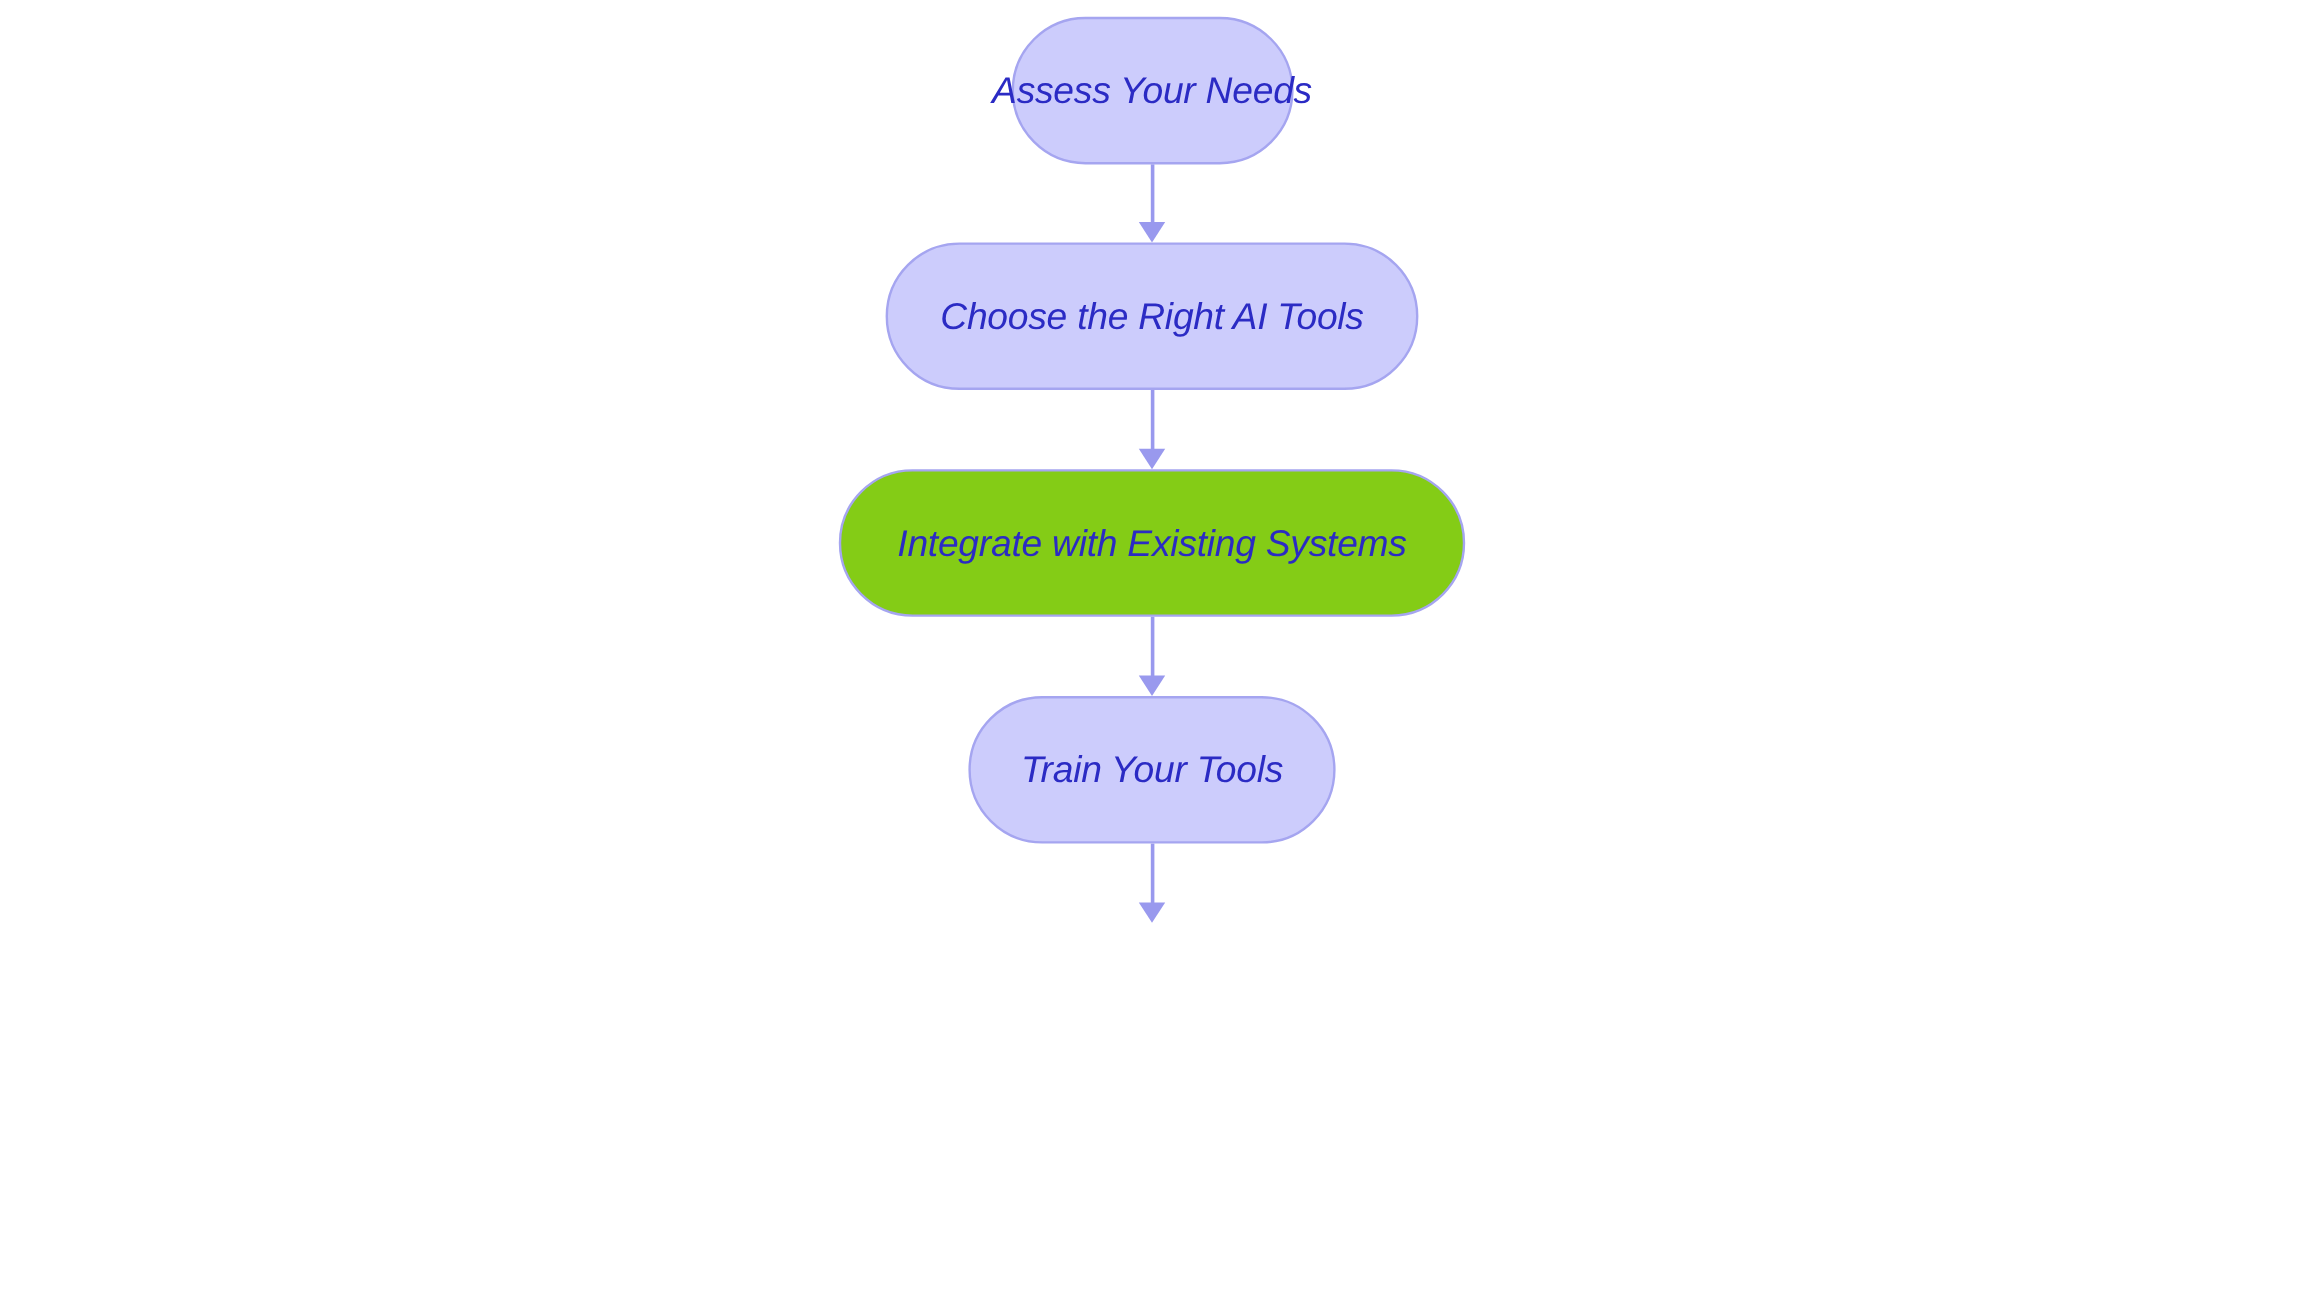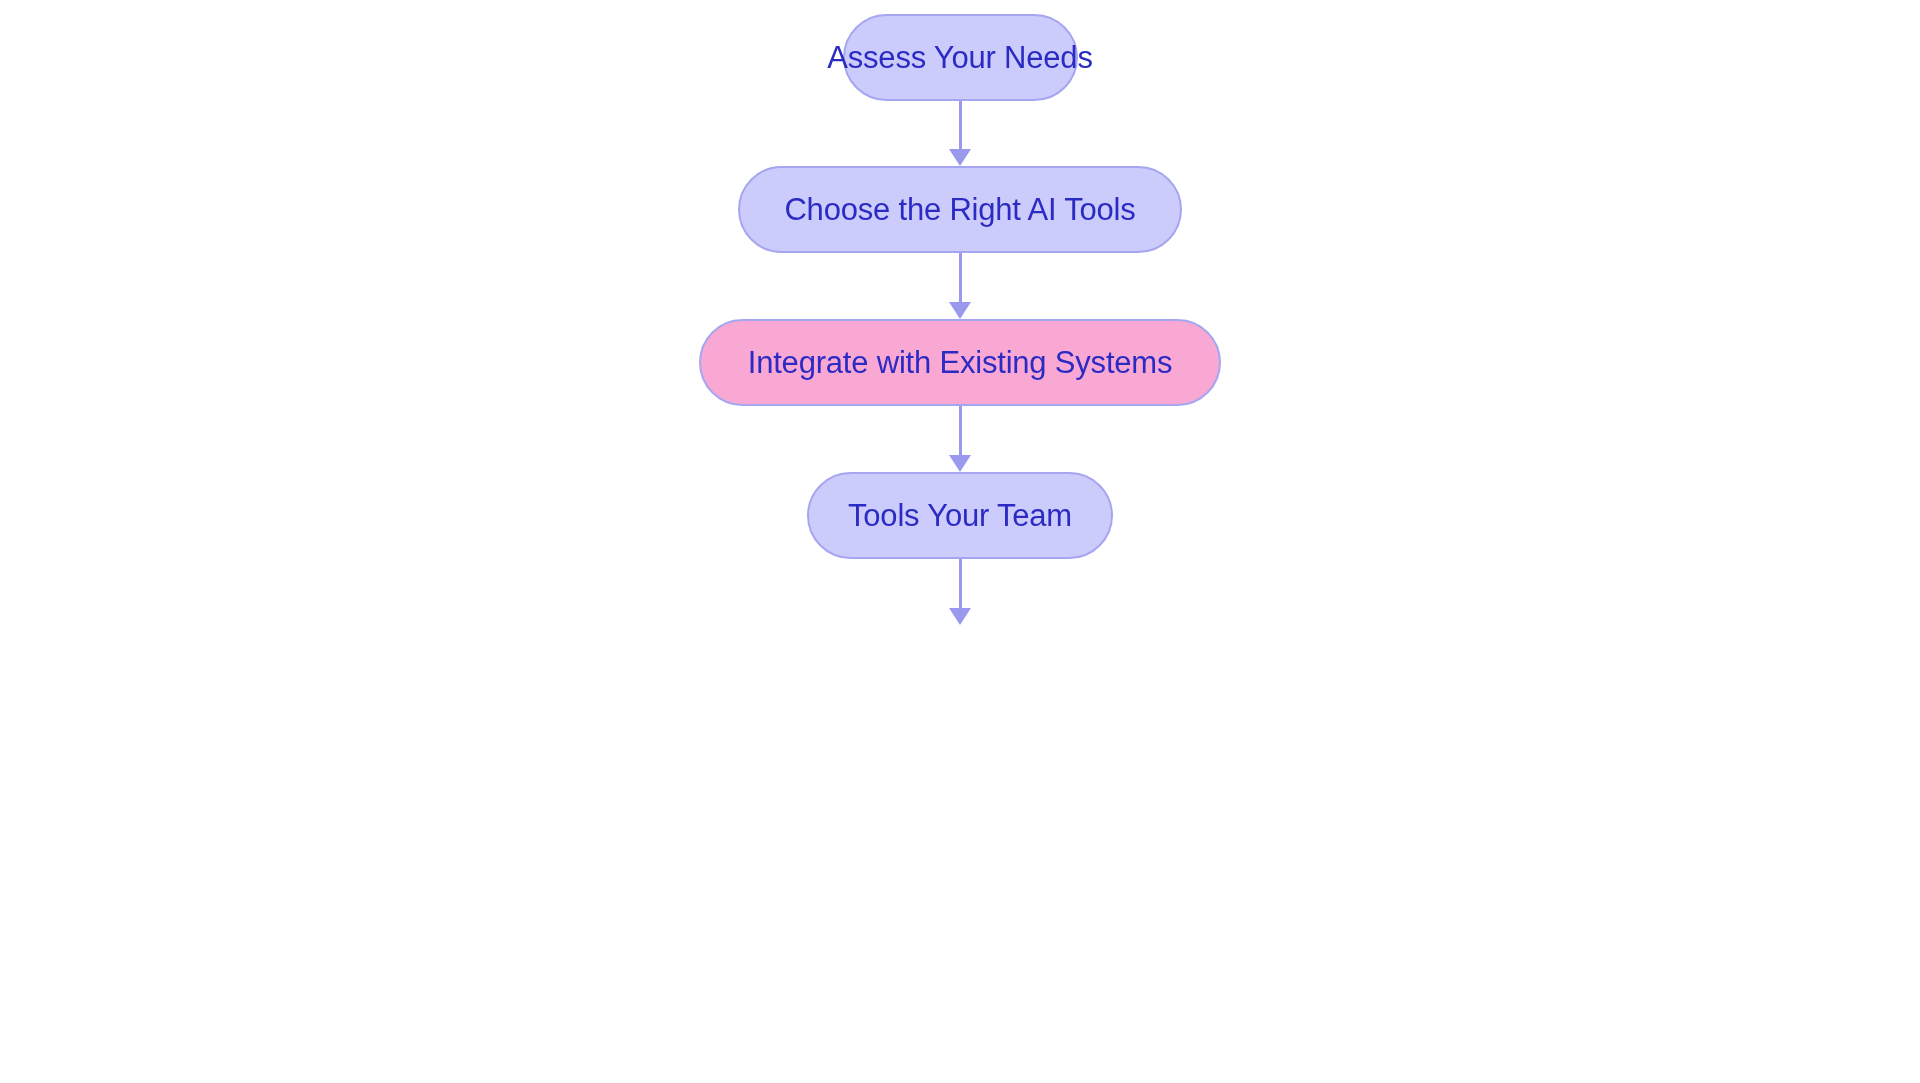--- a/index.html
+++ b/index.html
@@ -32,29 +32,30 @@
     flex-direction: column;
     align-items: center;
     justify-content: flex-start;
     padding-top: 14px;
     box-sizing: border-box;
   }
 
   
   .flow-node {
     position: relative;
-    height: 87px;
+    height: 123px;
     box-sizing: border-box;
     display: flex;
     align-items: center;
     justify-content: center;
     background: #CCCCFC;
     border: 2px solid #A5A5F0;
     border-radius: 62px;
     flex: 0 0 auto;
+    font-style: italic;
   }
   .flow-node-label {
     font-family: "Liberation Sans", sans-serif;
     font-size: 31px;
     font-weight: 400;
     color: #2B2BC4;
     line-height: 1;
     white-space: nowrap;
     letter-spacing: -0.2px;
     padding: 0 34px;
@@ -114,31 +115,31 @@
 
     <div class="flow-node n1" style="width: 444px; background: rgb(204, 204, 252); border-color: rgb(165, 165, 240);">
       <span class="flow-node-label" style="color: rgb(43, 43, 196);">Choose the Right AI Tools</span>
     </div>
 
     <div class="flow-connector c1">
       <div class="connector-line" style="background: rgb(153, 153, 238);"></div>
       <div class="connector-head" style="border-top-color: rgb(153, 153, 238);"></div>
     </div>
 
-    <div class="flow-node n2" style="width: 522px; background: #f9a8d4; border-color: rgb(165, 165, 240);">
+    <div class="flow-node n2" style="width: 522px; background: #84cc16; border-color: rgb(165, 165, 240);">
       <span class="flow-node-label" style="color: rgb(43, 43, 196);">Integrate with Existing Systems</span>
     </div>
 
     <div class="flow-connector c2">
       <div class="connector-line" style="background: rgb(153, 153, 238);"></div>
       <div class="connector-head" style="border-top-color: rgb(153, 153, 238);"></div>
     </div>
 
     <div class="flow-node n3" style="width: 306px; background: rgb(204, 204, 252); border-color: rgb(165, 165, 240);">
-      <span class="flow-node-label" style="color: rgb(43, 43, 196);">Tools Your Team</span>
+      <span class="flow-node-label" style="color: rgb(43, 43, 196);">Train Your Tools</span>
     </div>
 
     <div class="flow-connector c3">
       <div class="connector-line" style="background: rgb(153, 153, 238);"></div>
       <div class="connector-head" style="border-top-color: rgb(153, 153, 238);"></div>
     </div>
 
 
   </div>
 </div>

